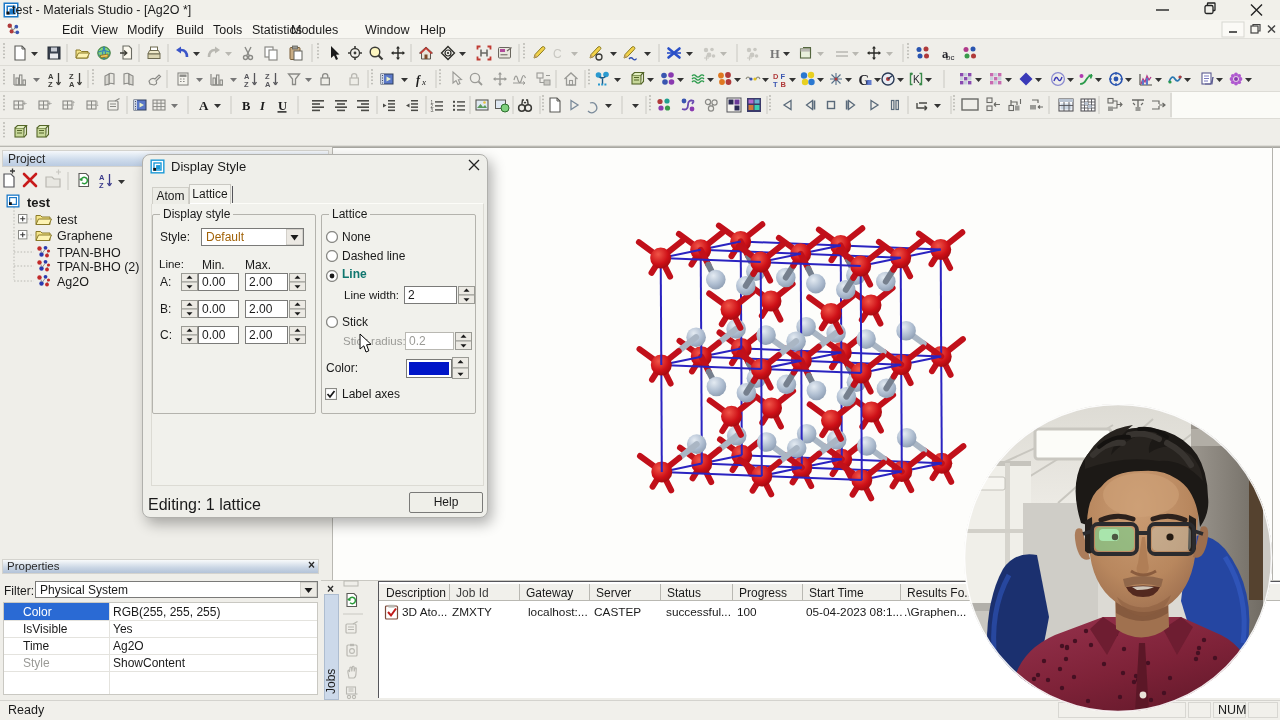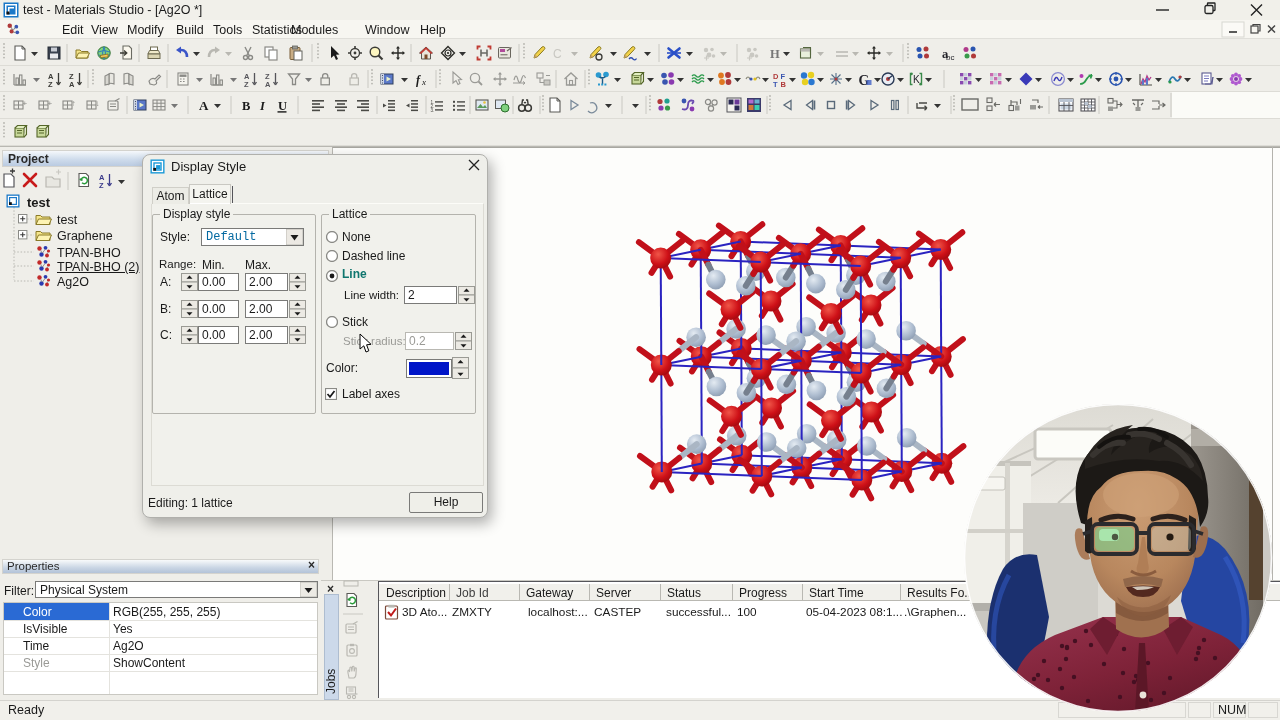--- a/index.html
+++ b/index.html
@@ -12,21 +12,21 @@
 
 <div class="abs" style="left:0;top:0;width:1280px;height:20px;background:#f1f0ea;"></div>
 <svg class="abs" style="left:3px;top:2px" width="16" height="16" viewBox="0 0 16 16">
 <rect x="0.5" y="0.5" width="15" height="15" fill="#1b78c8"></rect>
 <rect x="2" y="2" width="12" height="12" fill="#fff"></rect>
 <rect x="3.5" y="3.5" width="9" height="9" fill="#1b78c8"></rect>
 <rect x="5" y="5" width="6" height="6" fill="#fff"></rect>
 <rect x="6.5" y="6.5" width="4.5" height="4.5" fill="#1b78c8"></rect>
 <rect x="3.5" y="9.5" width="3" height="3" fill="#111"></rect>
 </svg>
-<div class="abs txt" style="left:23px;top:3px;font-size:12.5px;color:#1a1a1a;">test - Materials Studio - [Ag2O *]</div>
+<div class="abs txt" style="left:12px;top:3px;font-size:12.5px;color:#1a1a1a;">test - Materials Studio - [Ag2O *]</div>
 <svg class="abs" style="left:1139px;top:0" width="141" height="20" viewBox="0 0 141 20">
 <line x1="17" y1="10" x2="30" y2="10" stroke="#222" stroke-width="1.4"></line>
 <rect x="66" y="5.5" width="8" height="8" fill="none" stroke="#222" stroke-width="1.3" rx="1.5"></rect>
       <path d="M68.5 5.5 L68.5 3.5 Q68.5 3 69 3 L75.5 3 Q76 3 76 3.5 L76 10 Q76 10.5 75.5 10.5 L74 10.5" fill="none" stroke="#222" stroke-width="1.3"></path>
 <path d="M112 4.5 L123 15.5 M123 4.5 L112 15.5" stroke="#222" stroke-width="1.4"></path>
 </svg>
 <div class="abs" style="left:0;top:20px;width:1280px;height:19px;background:#f7f6f1;border-bottom:1px solid #e0dfda;"></div>
 <svg class="abs" style="left:6px;top:22px" width="15" height="15" viewBox="0 0 16 16">
       <circle cx="4" cy="4" r="2.4" fill="#b03a3a"></circle>
       <circle cx="11" cy="5" r="2" fill="#3a55b0"></circle>
@@ -1117,21 +1117,21 @@
 <circle cx="329.3" cy="218.0" r="10.5" fill="url(#gO)"></circle>
 <line x1="329.3" y1="218.0" x2="328.7" y2="111.1" stroke="#2a23c0" stroke-width="2"></line>
 <line x1="328.7" y1="111.1" x2="350.3" y2="93.9" stroke="#c1101a" stroke-width="6" stroke-linecap="round"></line>
 <line x1="328.7" y1="111.1" x2="306.9" y2="95.2" stroke="#c1101a" stroke-width="6" stroke-linecap="round"></line>
 <line x1="328.7" y1="111.1" x2="319.5" y2="125.8" stroke="#c1101a" stroke-width="6" stroke-linecap="round"></line>
 <line x1="328.7" y1="111.1" x2="338.1" y2="129.6" stroke="#c1101a" stroke-width="6" stroke-linecap="round"></line>
 <circle cx="328.7" cy="111.1" r="10.5" fill="url(#gO)"></circle>
     </svg>
 <div class="abs" style="left:0;top:147px;width:332px;height:411px;background:#efeee9;"></div>
 <div class="abs" style="left:2px;top:150px;width:327px;height:17px;background:linear-gradient(180deg,#f5f8fb 0%,#cfdcec 55%,#bacbe1 100%);border:1px solid #d4d3ce;"></div>
-<div class="abs txt" style="left:8px;top:152px;font-size:12px;color:#2a2a2a;font-weight:bold;">Project</div>
+<div class="abs txt" style="left:8px;top:152px;font-size:12px;color:#2a2a2a;">Project</div>
 <svg class="abs" style="left:0;top:168px" width="332" height="26" viewBox="0 0 332 26">
       <path d="M4 6 L11 6 L14 9 L14 19 L4 19 Z" fill="#fff" stroke="#55555a" stroke-width="1.2"></path>
       <path d="M10 3 L15 3 M12.5 0.5 L12.5 5.5" stroke="#3a3a3a" stroke-width="1.3"></path>
       <path d="M24 6 L36 18 M36 6 L24 18" stroke="#c81a1a" stroke-width="2.6" stroke-linecap="round"></path>
       <path d="M46 9 L52 9 L54 11 L60 11 L60 19 L46 19 Z" fill="#e8e7e1" stroke="#b9b8b2" stroke-width="1.2"></path>
       <path d="M56 4 L61 4 M58.5 1.5 L58.5 6.5" stroke="#c9c8c2" stroke-width="1.2"></path>
       <line x1="68" y1="4" x2="68" y2="22" stroke="#c9c8c2" stroke-width="1"></line>
       <g transform="translate(76,4)">
         <path d="M3 1.5 L10 1.5 L12.5 4 L12.5 14.5 L3 14.5 Z" fill="#fff" stroke="#5a5a56" stroke-width="1.1"></path>
         <path d="M5 8.2 A 3.2 3.2 0 1 1 6 10.8 M5 8.2 L3.8 6.8 M5 8.2 L6.6 7.8" fill="none" stroke="#2a9a3a" stroke-width="1.5"></path>
@@ -1140,21 +1140,21 @@
         <text x="1" y="7.5" font-size="7.5" font-weight="bold" fill="#3a3a8a" font-family="Liberation Sans">A</text>
         <text x="1" y="15.5" font-size="7.5" font-weight="bold" fill="#3a3a8a" font-family="Liberation Sans">Z</text>
         <path d="M11.5 2 L11.5 12.5 M11.5 14 L9.5 11 M11.5 14 L13.5 11" stroke="#3a3a8a" stroke-width="1.3" fill="none"></path>
       </g>
       <path d="M 118 12 l 7 0 l -3.5 4 z" fill="#333"></path>
     </svg>
 <div class="abs txt" style="left:27px;top:195px;font-size:13px;font-weight:bold;color:#1a1a1a;">test</div>
 <div class="abs txt" style="left:57px;top:213px;font-size:12.5px;color:#1a1a1a;">test</div>
 <div class="abs txt" style="left:57px;top:229px;font-size:12.5px;color:#1a1a1a;">Graphene</div>
 <div class="abs txt" style="left:57px;top:246px;font-size:12.5px;color:#1a1a1a;">TPAN-BHO</div>
-<div class="abs txt" style="left:57px;top:260px;font-size:12.5px;color:#1a1a1a;text-decoration:underline;">TPAN-BHO (2)</div>
+<div class="abs txt" style="left:57px;top:260px;font-size:12.5px;color:#1a1a1a;">TPAN-BHO (2)</div>
 <div class="abs txt" style="left:57px;top:275px;font-size:12.5px;color:#1a1a1a;">Ag2O</div>
 <svg class="abs" style="left:0;top:147px" width="332" height="280" viewBox="0 0 332 280">
       <path d="M14 60 L14 133" stroke="#b9b8b2" stroke-width="1" stroke-dasharray="1.5,1.8"></path>
       <g transform="translate(6,47)">
         <rect x="0.5" y="0.5" width="13" height="13" fill="#1b78c8"></rect>
         <rect x="1.8" y="1.8" width="10.4" height="10.4" fill="#fff"></rect>
         <rect x="3" y="3" width="8" height="8" fill="#1b78c8"></rect>
         <rect x="4.2" y="4.2" width="5.6" height="5.6" fill="#fff"></rect>
         <rect x="3" y="8.2" width="2.8" height="2.8" fill="#111"></rect>
       </g>
@@ -1318,26 +1318,26 @@
 <div class="abs" style="left:151px;top:203px;width:333px;height:283px;background:#f1f1ec;border:1px solid #dcdbd4;border-top:1px solid #fcfcf8;"></div>
 <div class="abs" style="left:152px;top:187px;width:37px;height:17px;background:#ecece6;border:1px solid #d0cfc8;border-bottom:none;font-size:12px;color:#1a1a1a;text-align:center;line-height:16px;">Atom</div>
 <div class="abs" style="left:189px;top:184px;width:42px;height:20px;background:#f4f4ef;border:1px solid #c9c8c2;border-bottom:none;font-size:12px;color:#1a1a1a;text-align:center;line-height:19px;box-shadow:0 -1px 0 #fff inset;">Lattice</div>
 <div class="abs" style="left:232px;top:186px;width:1px;height:17px;background:#55555a;"></div>
 <div class="abs" style="left:152px;top:214px;width:164px;height:200px;border:1px solid #b4b3ad;border-radius:2px;"></div>
     <div class="abs txt" style="left:160px;top:207px;font-size:12px;color:#1a1a1a;background:#f1f1ec;padding:0 3px;">Display style</div>
 <div class="abs" style="left:321px;top:214px;width:155px;height:200px;border:1px solid #b4b3ad;border-radius:2px;"></div>
     <div class="abs txt" style="left:329px;top:207px;font-size:12px;color:#1a1a1a;background:#f1f1ec;padding:0 3px;">Lattice</div>
 <div class="abs txt" style="left:160px;top:230px;font-size:12px;color:#1a1a1a;">Style:</div>
 <div class="abs" style="left:201px;top:228px;width:103px;height:18px;background:#fff;border:1px solid #7a7a78;box-shadow:1px 1px 0 #fff inset;"></div>
-<div class="abs txt" style="left:206px;top:230px;font-size:12px;color:#0369a1;font-family:Liberation Mono, monospace;">Default</div>
+<div class="abs txt" style="left:206px;top:230px;font-size:12px;color:#a16207;">Default</div>
 <svg class="abs" style="left:286px;top:229px" width="17" height="16" viewBox="0 0 17 16">
       <rect x="0" y="0" width="17" height="16" fill="#ece9e3" stroke="#b9b8b2" stroke-width="1"></rect>
       <path d="M4.5 6 l8 0 l-4 5.5 z" fill="#1a1a1a"></path>
     </svg>
-<div class="abs txt" style="left:159px;top:258px;font-size:11.5px;color:#1a1a1a;">Range:</div>
+<div class="abs txt" style="left:159px;top:258px;font-size:11.5px;color:#1a1a1a;">Line:</div>
 <div class="abs txt" style="left:202px;top:258px;font-size:12px;color:#1a1a1a;">Min.</div>
 <div class="abs txt" style="left:245px;top:258px;font-size:12px;color:#1a1a1a;">Max.</div>
 <div class="abs txt" style="left:160px;top:275.0px;font-size:12px;color:#1a1a1a;">A:</div>
 <svg class="abs" style="left:181px;top:273.0px" width="17" height="18" viewBox="0 0 17 18">
       <rect x="0.5" y="0.5" width="16" height="8.5" fill="#eceae4" stroke="#9a9a94" stroke-width="1"></rect>
       <rect x="0.5" y="9.0" width="16" height="8.5" fill="#eceae4" stroke="#9a9a94" stroke-width="1"></rect>
       <path d="M8.5 2.5200000000000005 l3 3.2 l-6 0 z" fill="#1a1a1a"></path>
       <path d="M8.5 15.48 l3 -3.2 l-6 0 z" fill="#1a1a1a"></path>
     </svg>
 <div class="abs" style="left:198px;top:273.0px;width:41px;height:18px;background:#fff;border:1px solid #7a7a78;"></div>
@@ -1425,21 +1425,21 @@
       <rect x="0.5" y="0.5" width="16" height="10.5" fill="#eceae4" stroke="#9a9a94" stroke-width="1"></rect>
       <rect x="0.5" y="11.0" width="16" height="10.5" fill="#eceae4" stroke="#9a9a94" stroke-width="1"></rect>
       <path d="M8.5 3.08 l3 3.2 l-6 0 z" fill="#1a1a1a"></path>
       <path d="M8.5 18.919999999999998 l3 -3.2 l-6 0 z" fill="#1a1a1a"></path>
     </svg>
 <svg class="abs" style="left:325px;top:388px" width="12" height="12" viewBox="0 0 12 12">
       <rect x="0.5" y="0.5" width="11" height="11" fill="#fff" stroke="#8a8a86" stroke-width="1.2"></rect>
       <path d="M2.5 6 L5 8.8 L9.5 3" fill="none" stroke="#1a1a1a" stroke-width="1.7"></path>
     </svg>
 <div class="abs txt" style="left:342px;top:387px;font-size:12px;color:#1a1a1a;">Label axes</div>
-<div class="abs txt" style="left:148px;top:496px;font-size:12px;color:#1a1a1a;">Editing: 1 lattice</div>
+<div class="abs txt" style="left:148px;top:496px;font-size:16px;color:#1a1a1a;">Editing: 1 lattice</div>
 <div class="abs" style="left:409px;top:492px;width:74px;height:21px;background:#efefe9;border:1px solid #7a7a78;border-radius:2px;font-size:12px;color:#1a1a1a;text-align:center;line-height:19px;">Help</div>
 <svg class="abs" style="left:359px;top:333px" width="14" height="21" viewBox="0 0 14 21">
 <path d="M1 1 L1 16 L4.8 12.8 L7 19 L9.8 17.8 L7.6 11.8 L12 11.3 Z" fill="#fff" stroke="#000" stroke-width="1"></path>
     </svg>
 <svg class="abs" style="left:963px;top:403px" width="310" height="310" viewBox="0 0 310 310">
       <defs>
         <clipPath id="camclip">
           <circle cx="155" cy="155" r="154"></circle>
         </clipPath>
         <linearGradient id="wallR" x1="0" y1="0" x2="1" y2="0">

